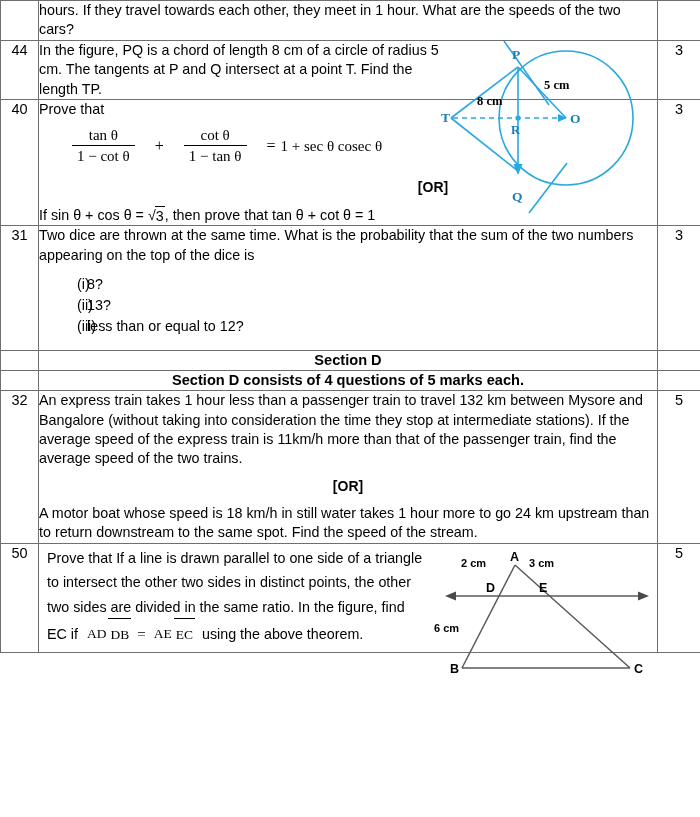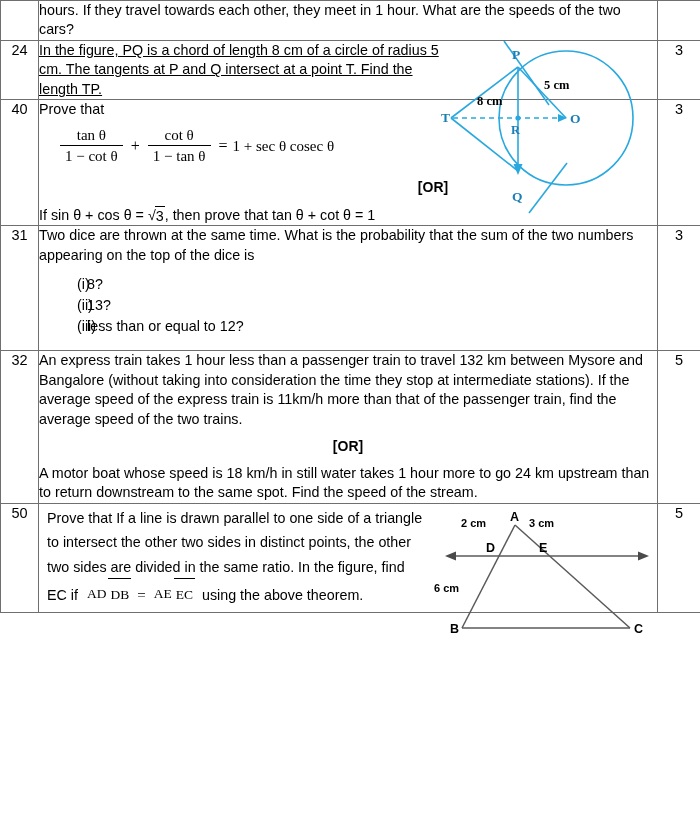--- a/index.html
+++ b/index.html
@@ -87,21 +87,21 @@
     display: flex;
     align-items: center;
     font-family: "Liberation Serif", serif;
     font-size: 15px;
     margin: 7px 0 0 18px;
   }
   .frac {
     display: inline-flex;
     flex-direction: column;
     align-items: center;
-    margin: 0 3px;
+    margin: 0 15px;
     vertical-align: middle;
   }
   .frac .num {
     padding: 0 5px 1px 5px;
     line-height: 1.15;
     white-space: nowrap;
   }
   .frac .den {
     border-top: 1.3px solid #000;
     padding: 1px 5px 0 5px;
@@ -152,21 +152,21 @@
   .fig-circle {
     position: absolute;
     right: 4px;
     top: 0px;
   }
   .fig-triangle {
     position: absolute;
     right: 0px;
     top: 4px;
   }
-  .q29-body { min-height: 160px; text-decoration: underline; }
+  .q29-body { min-height: 160px; }
   .q33-body { min-height: 134px; }
   .q33-text { width: 380px; }
 </style>
 </head>
 <body>
 
 <div class="sheet">
 <table class="exam">
   <colgroup>
     <col class="col-qno">
@@ -177,21 +177,21 @@
 
   <tr>
     <td class="qno"></td>
     <td class="body-cell">
       <p class="txt">hours. If they travel towards each other, they meet in 1 hour. What are the speeds of the two cars?</p>
     </td>
     <td class="marks"></td>
   </tr>
 
   <tr>
-    <td class="qno">24</td>
+    <td class="qno">44</td>
     <td class="body-cell q29-body">
       <div style="width:400px">
         <p class="txt">In the figure, PQ is a chord of length 8 cm of a circle of radius 5 cm. The tangents at P and Q intersect at a point T. Find the length TP.</p>
       </div>
 
       <div class="fig-circle">
         <svg width="212" height="178" viewBox="0 0 212 178">
           <g fill="none" stroke="#29a8e0" stroke-width="1.6">
 
             <circle cx="125" cy="77" r="67"></circle>
@@ -273,21 +273,31 @@
         <div class="ritem">
           <span class="rnum">(iii)</span>
           <span class="rtxt">less than or equal to 12?</span>
         </div>
       </div>
       <div style="height:14px"></div>
     </td>
     <td class="marks">3</td>
   </tr>
 
-
+  <tr>
+    <td class="qno"></td>
+    <td class="center-head">Section D</td>
+    <td class="marks"></td>
+  </tr>
+
+  <tr>
+    <td class="qno"></td>
+    <td class="center-head">Section D consists of 4 questions of 5 marks each.</td>
+    <td class="marks"></td>
+  </tr>
 
   <tr>
     <td class="qno">32</td>
     <td class="body-cell">
       <p class="txt">An express train takes 1 hour less than a passenger train to travel 132 km between Mysore and Bangalore (without taking into consideration the time they stop at intermediate stations). If the average speed of the express train is 11km/h more than that of the passenger train, find the average speed of the two trains.</p>
       <div class="gap-sm"></div>
       <p class="or-line">[OR]</p>
       <div class="gap-sm"></div>
       <p class="txt">A motor boat whose speed is 18 km/h in still water takes 1 hour more to go 24 km upstream than to return downstream to the same spot. Find the speed of the stream.</p>
     </td>

